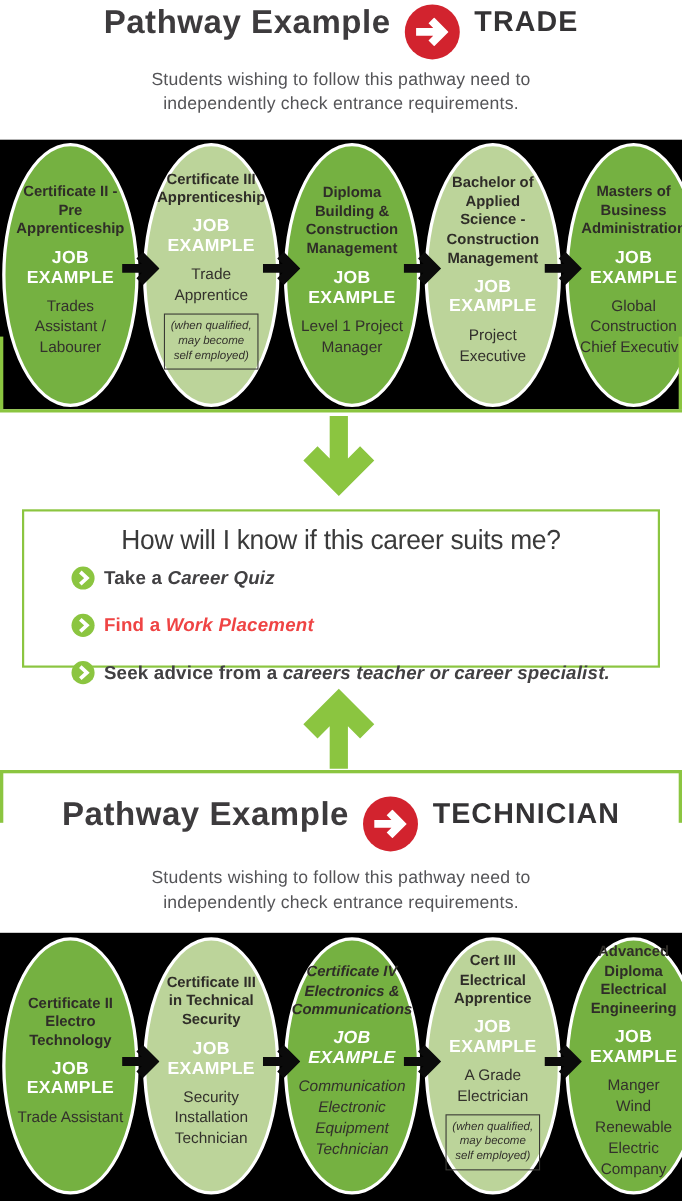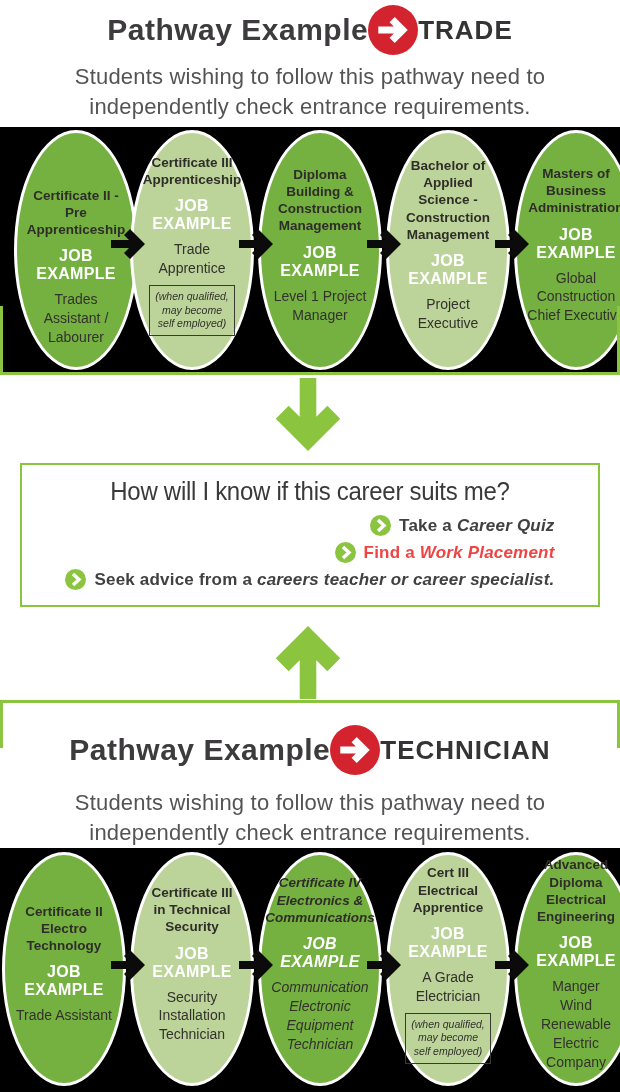--- a/index.html
+++ b/index.html
@@ -3,26 +3,26 @@
 <meta charset="utf-8">
 <style>
   html,body{margin:0;padding:0;background:#fff;}
   #poster{
     position:relative;width:620px;height:1092px;background:#ffffff;
     font-family:"Liberation Sans", sans-serif;overflow:hidden;
     -webkit-font-smoothing:antialiased;
   }
   .abs{position:absolute;}
   
-  .hdr{left:0;right:0;display:flex;align-items:center;justify-content:center;}
+  .hdr{left:0;right:0;display:flex;justify-content:center;gap:13px;}
   .hdr-title{font-size:30px;font-weight:bold;color:#3d3b3d;letter-spacing:0.5px;}
   .hdr-keyword{font-size:26px;font-weight:bold;color:#343335;letter-spacing:1px;}
   .red-circle{width:50px;height:50px;border-radius:50%;background:#d2232e;
     display:flex;align-items:center;justify-content:center;flex:0 0 auto;}
-  .subtitle{left:0;right:0;text-align:center;font-size:22px;line-height:1.35;
+  .subtitle{left:0;right:0;text-align:center;font-size:16px;line-height:1.35;
     color:#545457;white-space:pre-line;letter-spacing:0.2px;}
   
   .band{left:0;right:0;background:#000;}
   .gline{left:0;right:0;height:3px;background:#8bc540;z-index:6;}
   .gtick{width:3px;background:#8bc540;z-index:6;}
   
   .step{
     box-sizing:border-box;width:124px;border:3px solid #ffffff;border-radius:50%;
     display:flex;flex-direction:column;align-items:center;justify-content:center;
     text-align:center;padding:10px 8px 20px 8px;z-index:3;
@@ -33,21 +33,21 @@
   .job-label{font-size:16px;font-weight:bold;color:#ffffff;margin-top:9px;letter-spacing:0.3px;}
   .job-title{font-size:14px;color:#33312c;line-height:1.35;margin-top:7px;white-space:pre-line;}
   .note{border:1px solid #3a3a35;color:#33312c;font-style:italic;font-size:10.5px;
     line-height:1.3;padding:4px 5px;margin-top:7px;white-space:pre-line;background:transparent;}
   .step-arrow{z-index:4;}
   
   .qbox{left:20px;top:463px;width:580px;height:144px;box-sizing:border-box;
     border:2px solid #8bc540;background:#ffffff;display:flex;flex-direction:column;align-items:center;}
   .qbox-heading{margin-top:12px;font-size:25px;color:#3a3a3a;letter-spacing:-0.3px;
     transform:scaleX(0.96);white-space:nowrap;}
-  .bullets{display:flex;flex-direction:column;align-items:flex-end;gap:6px;margin-top:9px;}
+  .bullets{display:flex;flex-direction:column;align-items:flex-start;gap:22px;margin-top:9px;}
   .bullet{display:flex;align-items:center;gap:8px;cursor:pointer;}
   .bullet-text{font-size:17px;font-weight:bold;letter-spacing:0.2px;}
   .bullet-icon{width:21px;height:21px;border-radius:50%;background:#8bc540;flex:0 0 auto;
     display:flex;align-items:center;justify-content:center;}
 </style>
 </head>
 <body>
 
 <div id="poster">
 
@@ -61,21 +61,21 @@
     <span class="hdr-keyword">TRADE</span>
   </div>
   <div class="abs subtitle" style="top:62px;">Students wishing to follow this pathway need to
 independently check entrance requirements.</div>
 
   <div class="abs band" style="top:127px;height:245px;"></div>
   <div class="abs gline" style="top:372px;"></div>
   <div class="abs gtick" style="left:0;top:306px;height:66px;"></div>
   <div class="abs gtick" style="right:0;top:306px;height:66px;"></div>
   <div id="trade-steps">
-      <div class="abs step dark" style="left: 14px; top: 130px; height: 240px; justify-content: flex-end;">
+      <div class="abs step dark" style="left: 2px; top: 130px; height: 240px;">
         <div class="q-title">Certificate II -
 Pre
 Apprenticeship</div>
         <div class="job-label">JOB EXAMPLE</div>
         <div class="job-title">Trades Assistant /
 Labourer</div>
       </div>
       <div class="abs step-arrow" style="left: 111px; top: 229px; width: 34px; height: 30px;"><svg width="34" height="30" viewBox="0 0 34 30">
           <path fill="#0b0b0b" d="M34,15 L19,0 L13,6 L18,11 L0,11 L0,19 L18,19 L13,24 L19,30 Z"></path>
         </svg></div>

